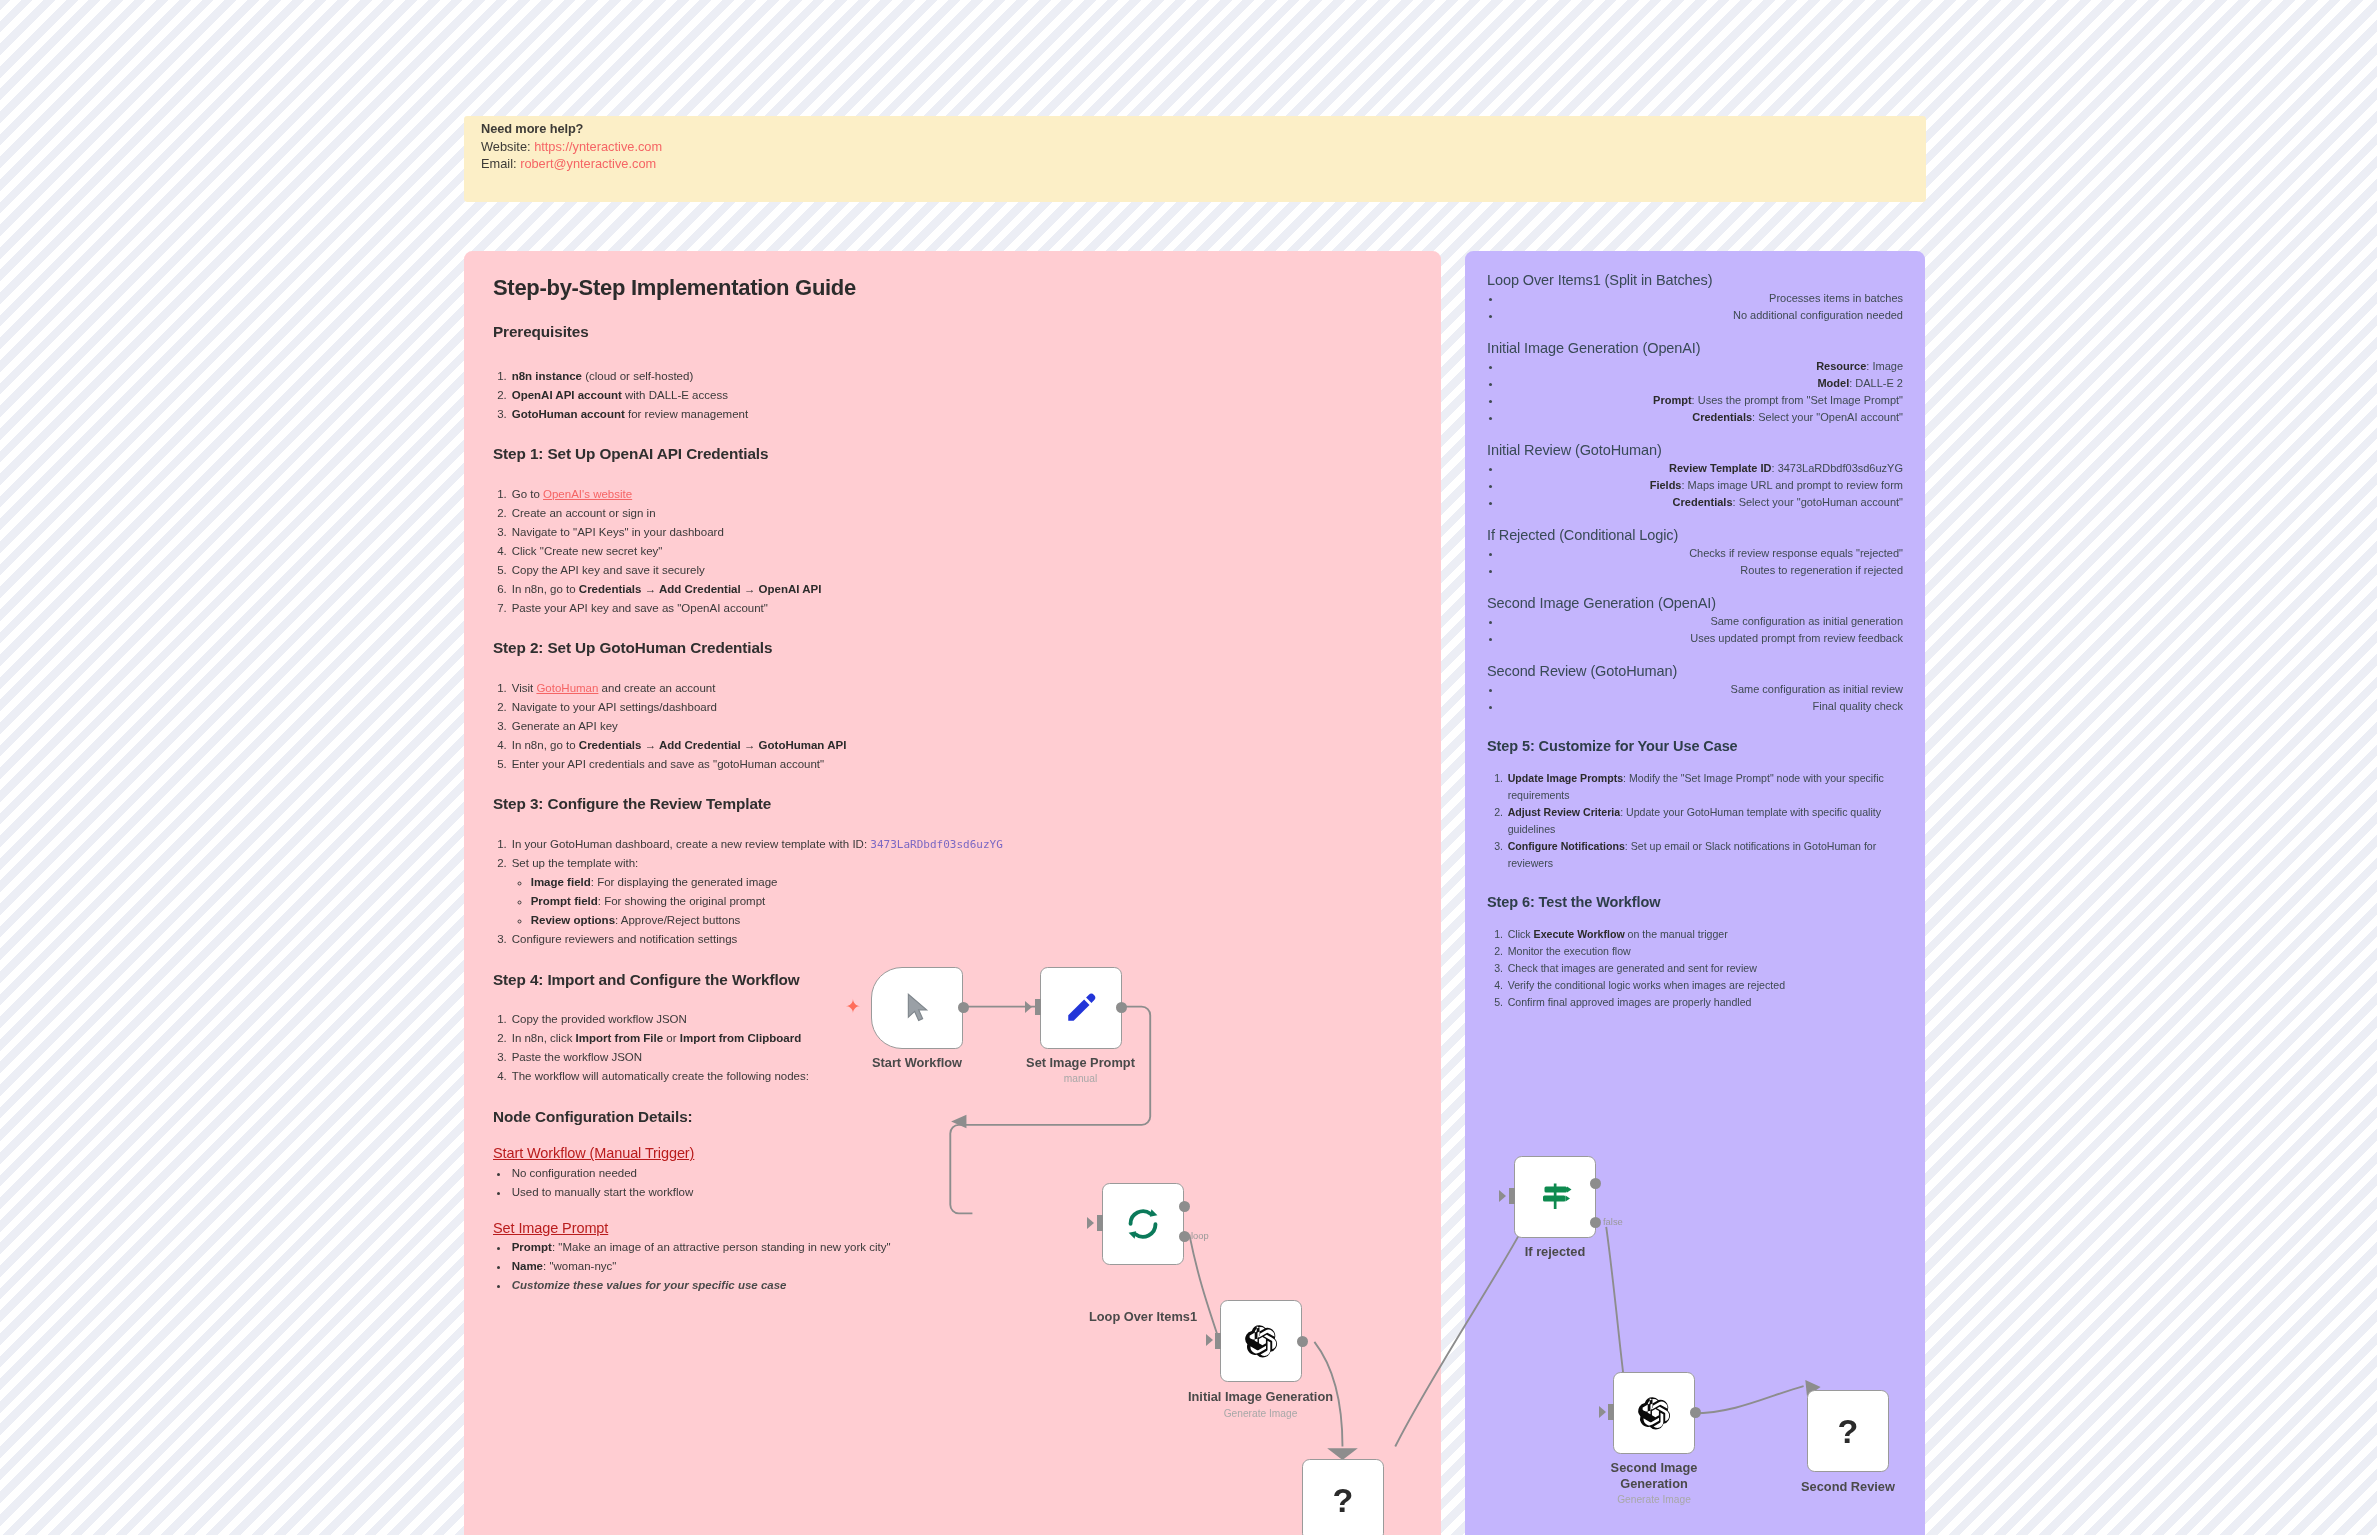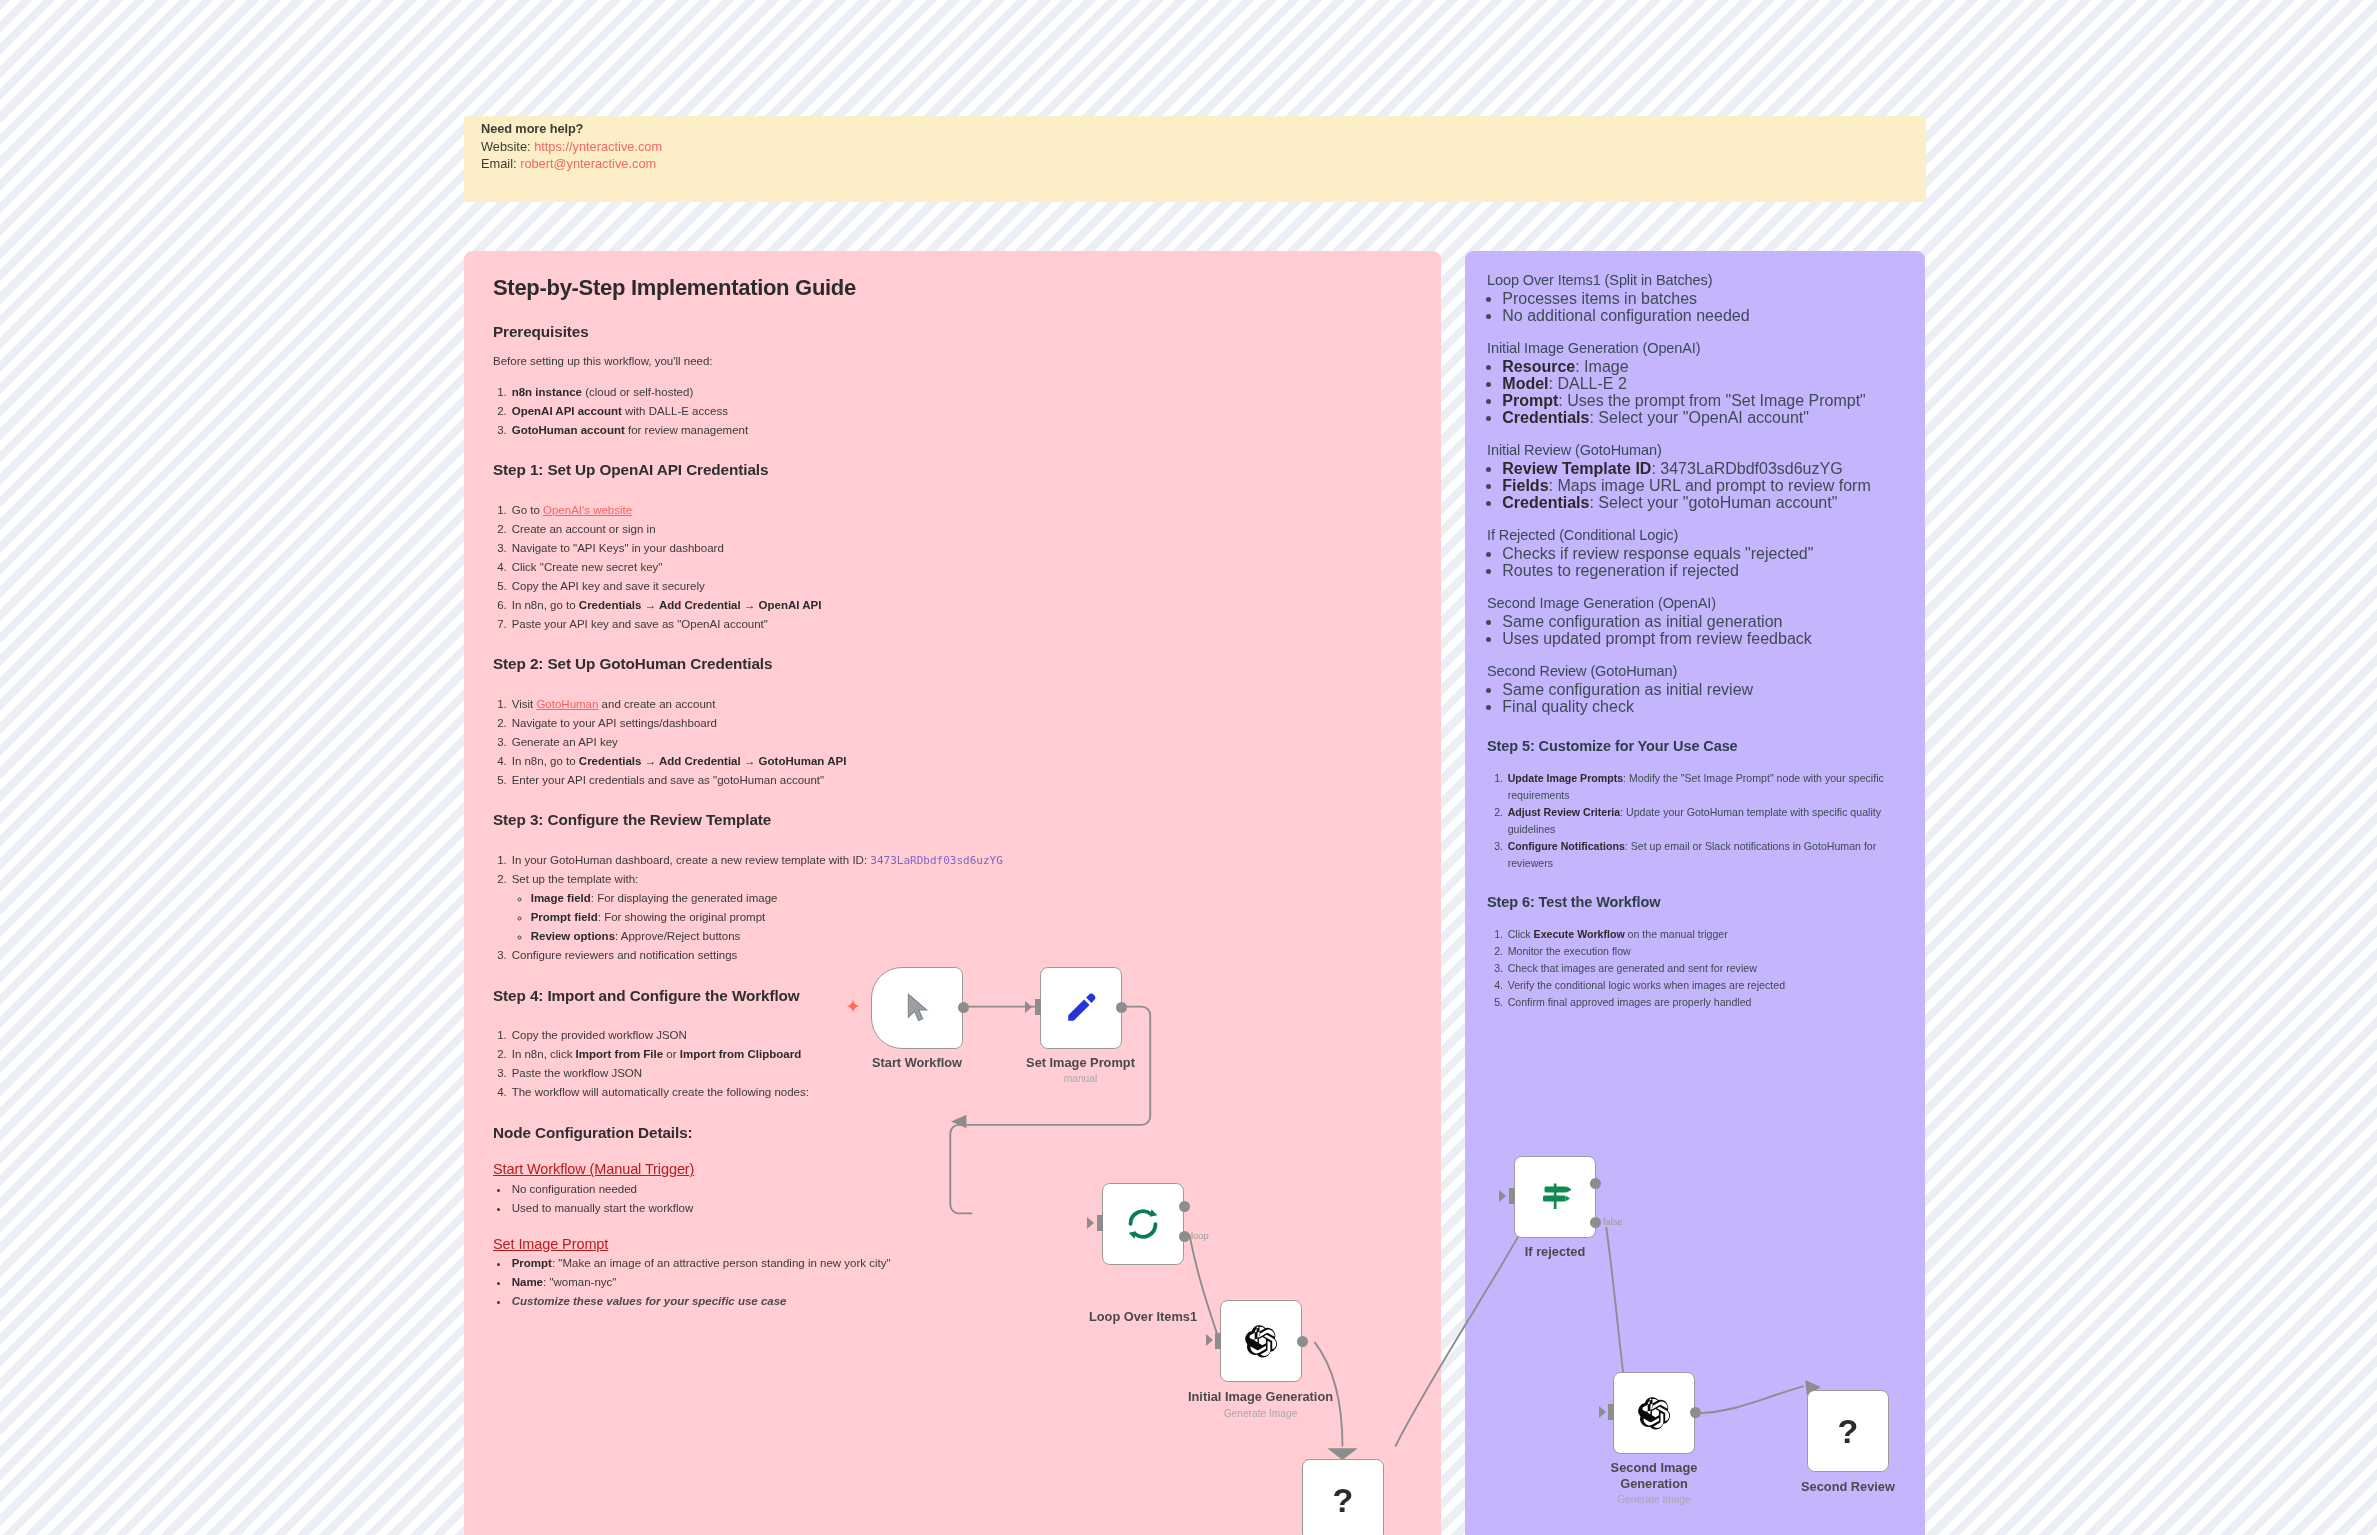--- a/index.html
+++ b/index.html
@@ -80,21 +80,21 @@
     padding-left: 1.7px;
   }
   ul.sub {
     margin: 0; padding-left: 19px; list-style-type: circle;
   }
   ul.sub > li {
     font-size: 11.5px; color: #3a3a3a; line-height: 19px;
   }
   ul.tight { margin:0; padding-left: 15.3px; }
   ul.tight > li {
-    font-size: 16px; color: #3f4a52; line-height: 17px;
+    font-size: 11px; color: #3f4a52; line-height: 17px; text-align: right;
   }
   ol.tightn { margin:0; padding-left: 19px; }
   ol.tightn > li {
     font-size: 10.6px; color: #3f4a52; line-height: 17px;
     padding-left: 1.7px;
   }
   b, strong { font-weight: bold; color: #2b2b2b; }
   .lnk { color: #f56565; }
   .mono-id { font-family: "DejaVu Sans Mono", monospace; color: #7b68c4; font-size: 11px; }
   .ital { font-style: italic; color: #4a4a4a; font-weight: bold; }
@@ -181,21 +181,20 @@
   </div>
 </div>
 
 <div id="note-pink" class="note">
 
   <div class="h1">Step-by-Step Implementation Guide</div>
   <div class="sp24"></div>
 
   <div class="h2">Prerequisites</div>
   <div class="sp12"></div>
-  <div class="p">Before setting up this workflow, you'll need:</div>
   <div class="sp16"></div>
   <ol class="num">
     <li><b>n8n instance</b><span> (cloud or self-hosted)</span></li>
     <li><b>OpenAI API account</b><span> with DALL-E access</span></li>
     <li><b>GotoHuman account</b><span> for review management</span></li>
   </ol>
 
   <div class="sp24"></div>
   <div class="h2">Step 1: Set Up OpenAI API Credentials</div>
   <div class="sp24"></div>

